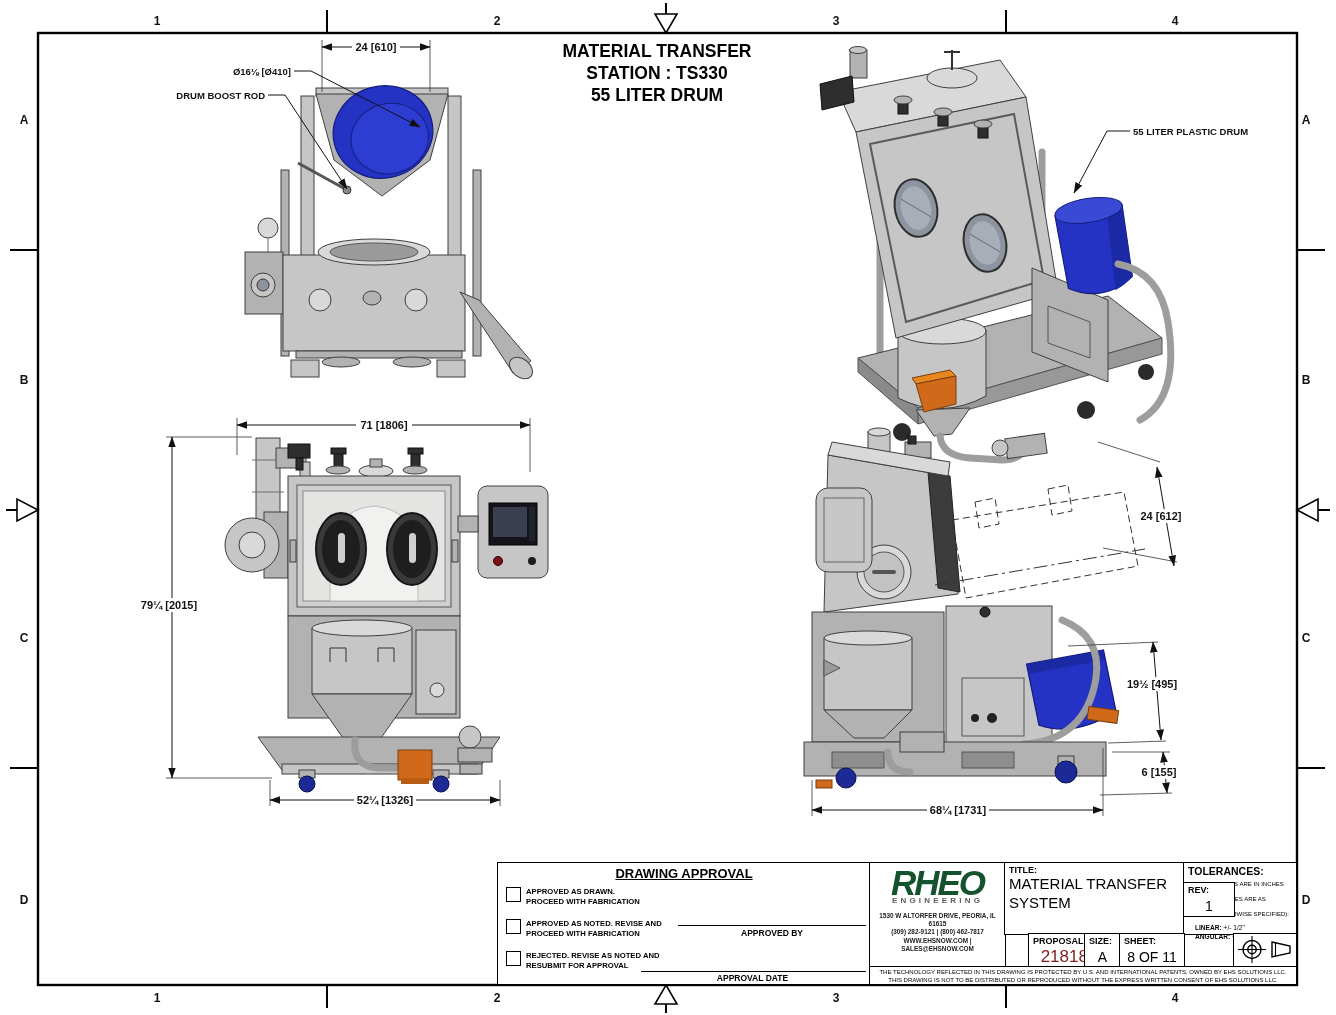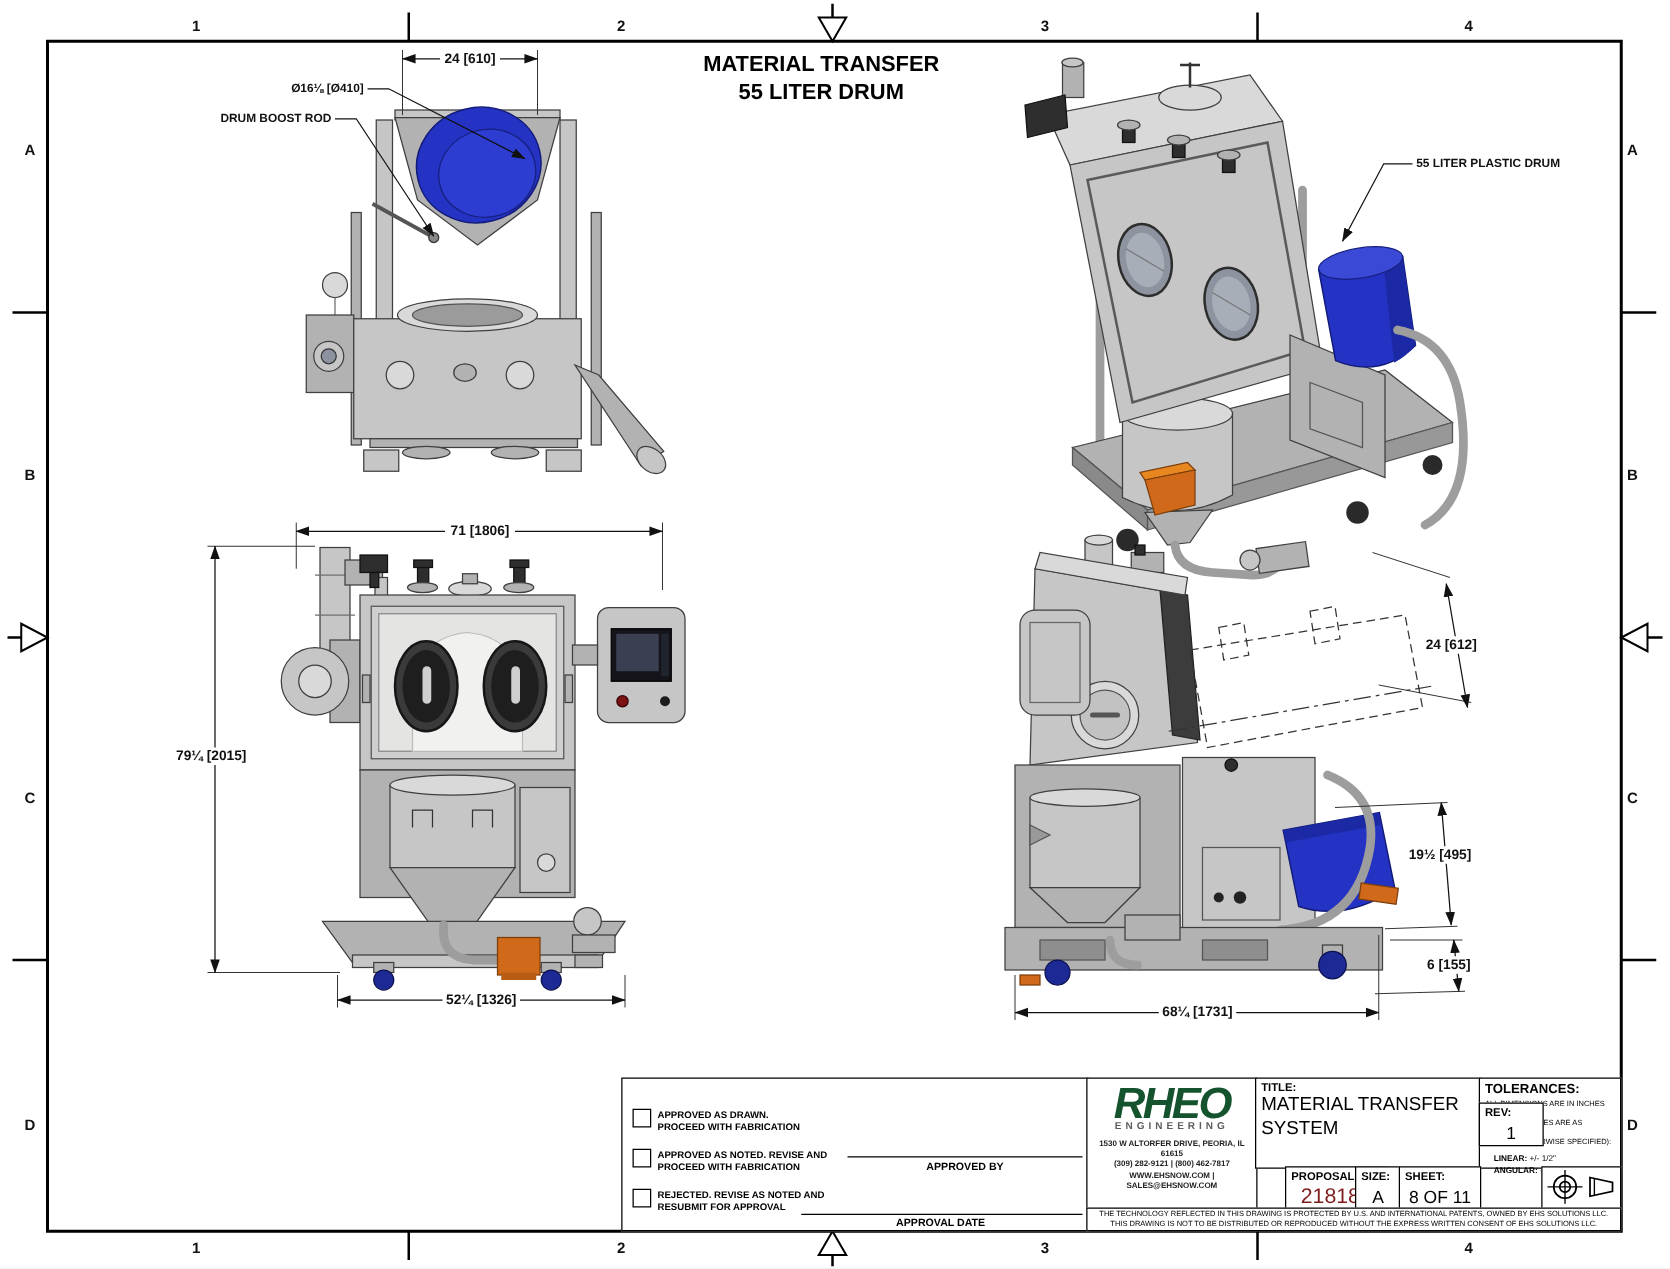--- a/index.html
+++ b/index.html
@@ -370,24 +370,26 @@
   <div class="zone" style="left:24px;top:380px">B</div>
   <div class="zone" style="left:24px;top:638px">C</div>
   <div class="zone" style="left:24px;top:900px">D</div>
   <div class="zone" style="left:1306px;top:120px">A</div>
   <div class="zone" style="left:1306px;top:380px">B</div>
   <div class="zone" style="left:1306px;top:638px">C</div>
   <div class="zone" style="left:1306px;top:900px">D</div>
 
   <div class="title-note">
     <div>MATERIAL TRANSFER</div>
+    <div>STATION : TS330</div>
     <div>55 LITER DRUM</div>
   </div>
 
   <div class="block" style="left:497px;top:862px;width:374px;height:123px">
+    <div class="appr-header">DRAWING APPROVAL</div>
     <div class="chk" style="left:8px;top:24px"></div>
     <div class="chk-label" style="left:28px;top:24px">
       <div>APPROVED AS DRAWN.</div>
       <div>PROCEED WITH FABRICATION</div>
     </div>
     <div class="chk" style="left:8px;top:56px"></div>
     <div class="chk-label" style="left:28px;top:56px">
       <div>APPROVED AS NOTED. REVISE AND</div>
       <div>PROCEED WITH FABRICATION</div>
     </div>

